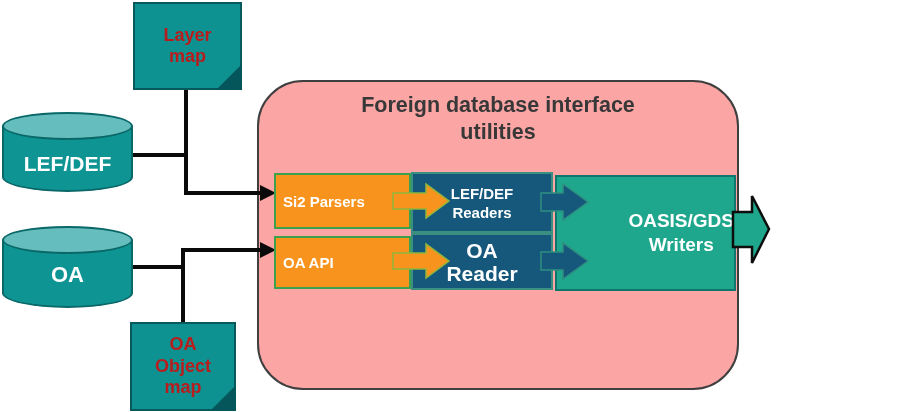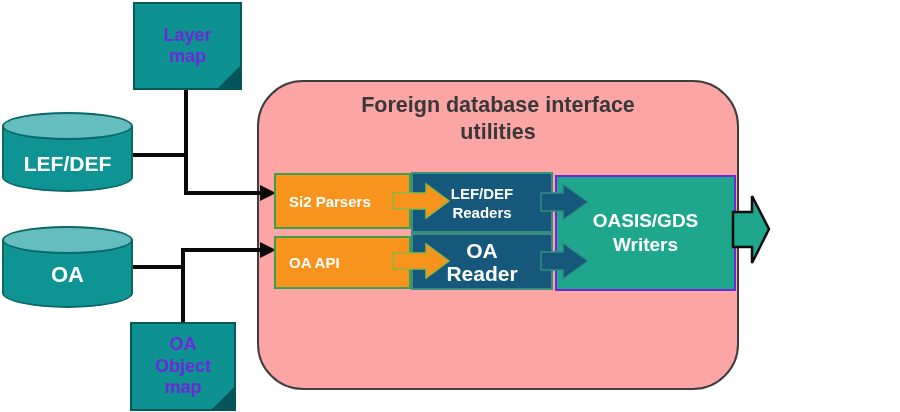--- a/index.html
+++ b/index.html
@@ -13,23 +13,23 @@
       background:#fca5a5; border:2px solid #3f3f3f; border-radius:46px; z-index:1; }
   .container-title { position:absolute; left:0; right:0; top:10px; font-size:21.5px; font-weight:bold;
       color:#383838; line-height:27px; }
 
   
   svg.layer { position:absolute; left:0; top:0; z-index:2; }
   svg.layer.arrows { z-index:4; }
 
   
   .pbox { position:absolute; z-index:3; display:flex; align-items:center; color:#fff; font-weight:bold; }
-  .pbox.orange { background:#f8941d; border:2px solid #3ba14c; font-size:15px; padding-left:13px; }
+  .pbox.orange { background:#f8941d; border:2px solid #3ba14c; font-size:15px; padding-left:7px; }
   .pbox.blue   { background:#15587c; border:2px solid #3b8f80; justify-content:center; }
-  .pbox.writers{ background:#1ea78c; border:2px solid #6d28d9; justify-content:center; font-size:19px; line-height:24px; }
+  .pbox.writers{ background:#1ea78c; border:2px solid #0f766e; justify-content:flex-end; font-size:19px; line-height:24px; }
   .box-si2     { left:274px; top:173px; width:137px; height:56px; }
   .box-oaapi   { left:274px; top:236px; width:137px; height:53px; }
   .box-readers { left:411px; top:172px; width:142px; height:61px; font-size:15px; line-height:19px; }
   .box-oareader{ left:411px; top:233px; width:142px; height:57px; font-size:21px; line-height:23px; }
   .box-writers { left:555px; top:175px; width:181px; height:116px; }
 
   
   .cyl { position:absolute; z-index:3; }
   .cyl .body { position:absolute; left:0; right:0; bottom:0; border-style:solid; border-top:none;
       border-radius:0 0 50% 50% / 0 0 15px 15px; }
@@ -54,21 +54,21 @@
 
   
   .map { position:absolute; z-index:3; }
   .map .shape-border { position:absolute; inset:0; background:#07595c;
       clip-path:polygon(0 0,100% 0,100% calc(100% - 23px),calc(100% - 23px) 100%,0 100%); }
   .map .shape-fill { position:absolute; inset:2px; background:#0e9191;
       clip-path:polygon(0 0,100% 0,100% calc(100% - 22px),calc(100% - 22px) 100%,0 100%); }
   .map .fold { position:absolute; right:0; bottom:0; width:25px; height:25px; background:#05565a;
       clip-path:polygon(0 100%,100% 0,100% 100%); }
   .map .map-label { position:absolute; inset:0; display:flex; align-items:center; justify-content:center;
-      color:#6d28d9; font-weight:bold; font-size:18px; line-height:21.5px; }
+      color:#b91c1c; font-weight:bold; font-size:18px; line-height:21.5px; }
   .map-layer { left:133px; top:2px; width:109px; height:88px; }
   .map-oaobj { left:130px; top:322px; width:106px; height:89px; }
 </style>
 </head>
 <body>
 
 <div class="canvas">
 
   <div class="container-box">
     <div class="container-title lbl">Foreign database interface

